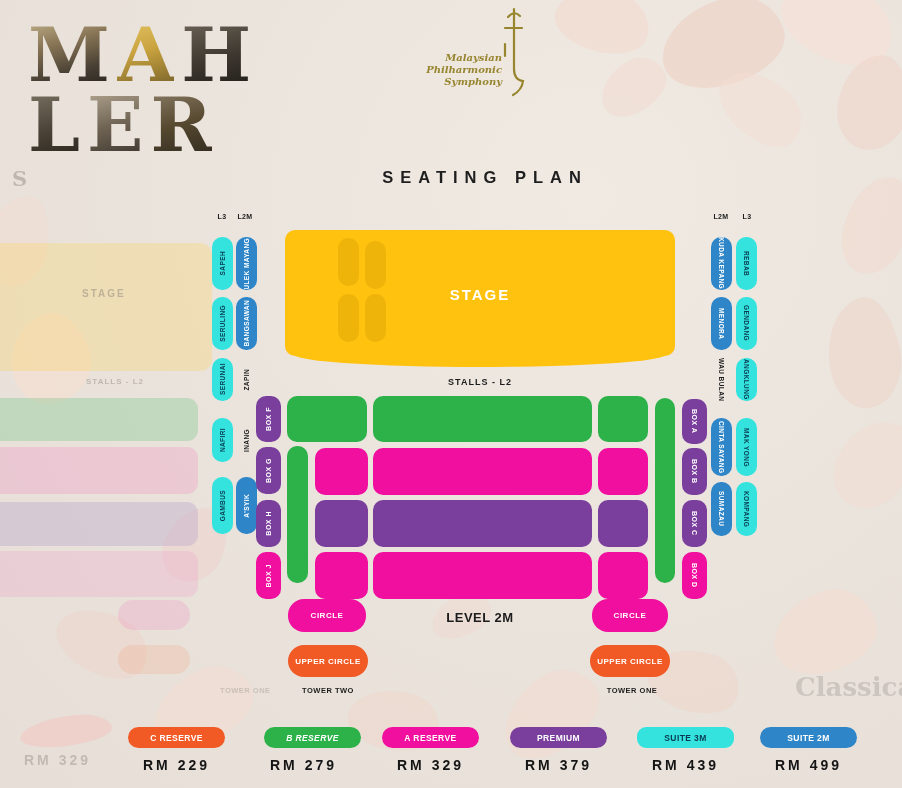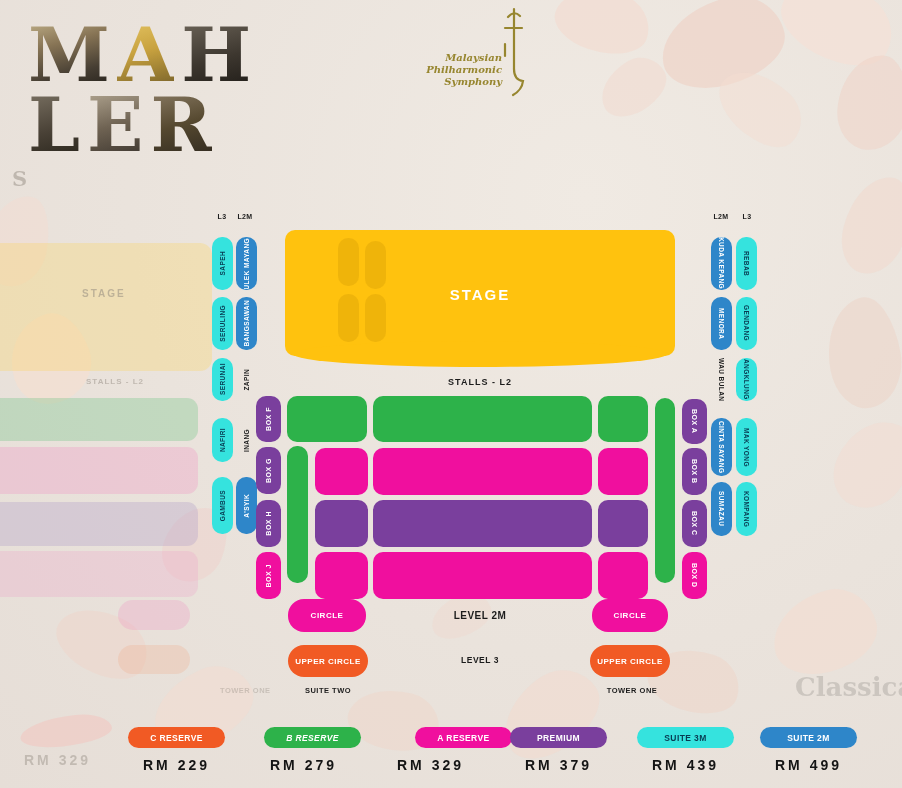--- a/index.html
+++ b/index.html
@@ -132,20 +132,21 @@
         <path d="M7 38 v12"></path>
       </g>
     </svg>
     <div class="logo-text">
       <div>Malaysian</div>
       <div>Philharmonic</div>
       <div>Symphony</div>
     </div>
   </div>
 
+  <div class="page-title">SEATING PLAN</div>
 
   <div class="lvl-hdr" style="left:211px;top:213px;">L3</div>
   <div class="lvl-hdr" style="left:234px;top:213px;">L2M</div>
   <div class="lvl-hdr" style="left:710px;top:213px;">L2M</div>
   <div class="lvl-hdr" style="left:736px;top:213px;">L3</div>
 
   <div class="vpill c-cyan rotl" style="left:212px;top:237px;width:21px;height:53px;">
       <span>SAPEH</span>
     </div>
   <div class="vpill c-cyan rotl" style="left:212px;top:297px;width:21px;height:53px;">
@@ -257,35 +258,34 @@
 
   <div class="block c-purple" style="left:315px;top:500px;width:53px;height:47px;"></div>
   <div class="block c-purple" style="left:373px;top:500px;width:219px;height:47px;"></div>
   <div class="block c-purple" style="left:598px;top:500px;width:50px;height:47px;"></div>
 
   <div class="block c-pink" style="left:315px;top:552px;width:53px;height:47px;"></div>
   <div class="block c-pink" style="left:373px;top:552px;width:219px;height:47px;"></div>
   <div class="block c-pink" style="left:598px;top:552px;width:50px;height:47px;"></div>
 
   <div class="hpill c-pink" style="left:288px;top:599px;width:78px;height:33px;">CIRCLE</div>
-  <div class="centerlabel" style="top:610px;font-size:10px;letter-spacing:.5px;">LEVEL 2M</div>
+  <div class="centerlabel" style="top:610px;font-size:13px;letter-spacing:.5px;">LEVEL 2M</div>
   <div class="hpill c-pink" style="left:592px;top:599px;width:76px;height:33px;">CIRCLE</div>
 
   <div class="hpill c-orange" style="left:288px;top:645px;width:80px;height:32px;">UPPER CIRCLE</div>
-  <div class="centerlabel" style="top:655px;font-size:8.5px;letter-spacing:.5px;">LEVEL 3</div>
   <div class="hpill c-orange" style="left:590px;top:645px;width:80px;height:32px;">UPPER CIRCLE</div>
 
-  <div class="tower" style="left:288px;top:686px;width:80px;text-align:center;">SUITE TWO</div>
+  <div class="tower" style="left:288px;top:686px;width:80px;text-align:center;">TOWER TWO</div>
   <div class="tower" style="left:592px;top:686px;width:80px;text-align:center;">TOWER ONE</div>
 
   <div class="legend-pill c-orange" style="left:128px;">C RESERVE</div>
   <div class="legend-pill c-green" style="left:264px;font-style:italic;">B RESERVE</div>
-  <div class="legend-pill c-pink" style="left:382px;margin-left:33px;">A RESERVE</div>
+  <div class="legend-pill c-pink" style="left:382px;">A RESERVE</div>
   <div class="legend-pill c-purple" style="left:510px;">PREMIUM</div>
-  <div class="legend-pill c-cyan" style="left:637px;">SUITE 3M</div>
+  <div class="legend-pill c-cyan" style="left:637px;border-radius:9px;">SUITE 3M</div>
   <div class="legend-pill c-blue" style="left:760px;">SUITE 2M</div>
 
   <div class="price" style="left:111px;">RM 229</div>
   <div class="price" style="left:238px;">RM 279</div>
   <div class="price" style="left:365px;">RM 329</div>
   <div class="price" style="left:493px;">RM 379</div>
   <div class="price" style="left:620px;">RM 439</div>
   <div class="price" style="left:743px;">RM 499</div>
 
 </div>

